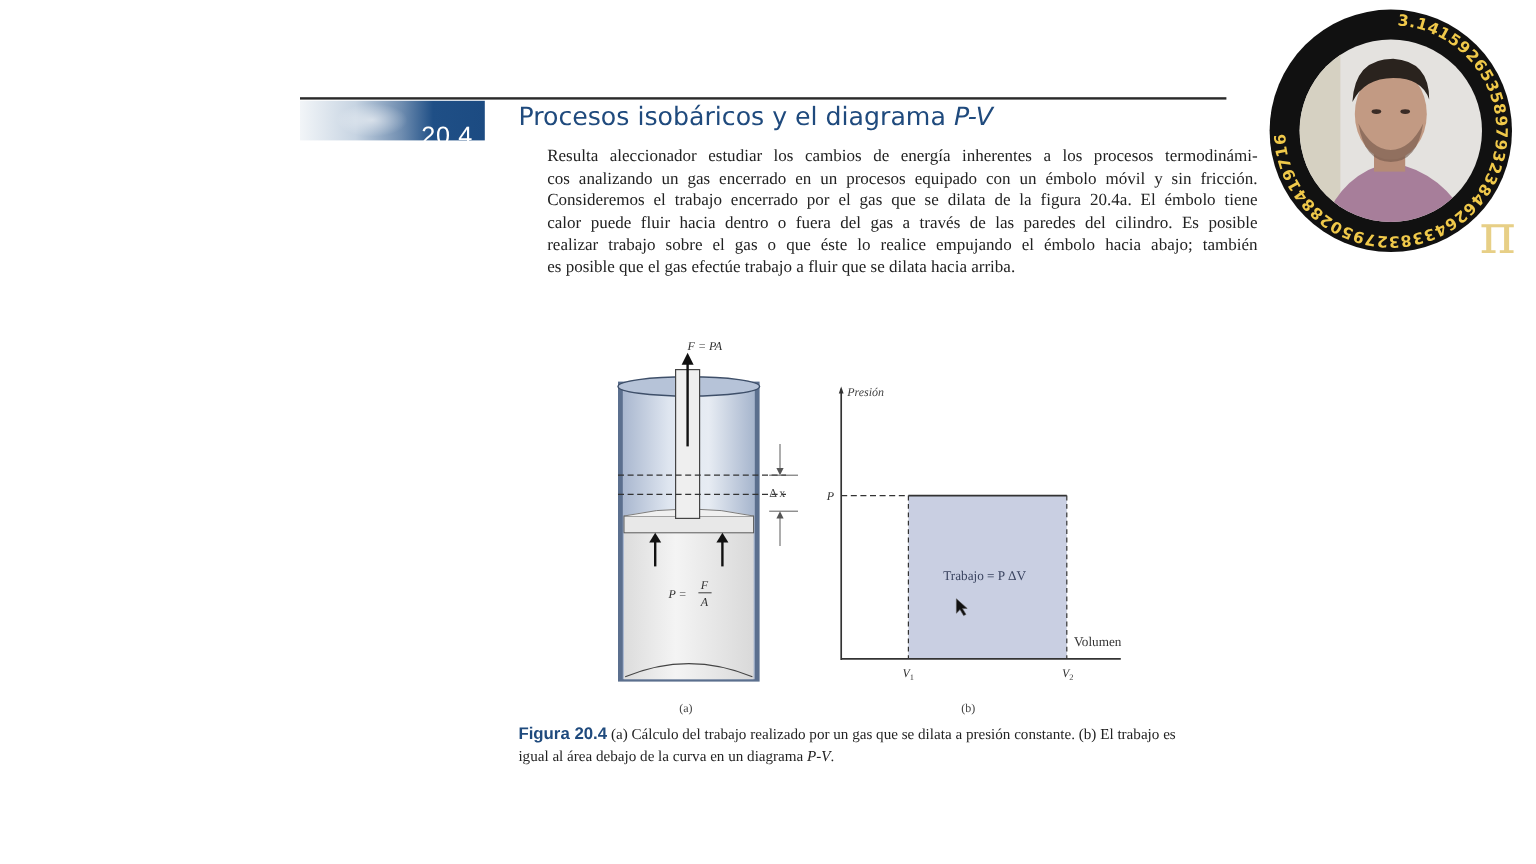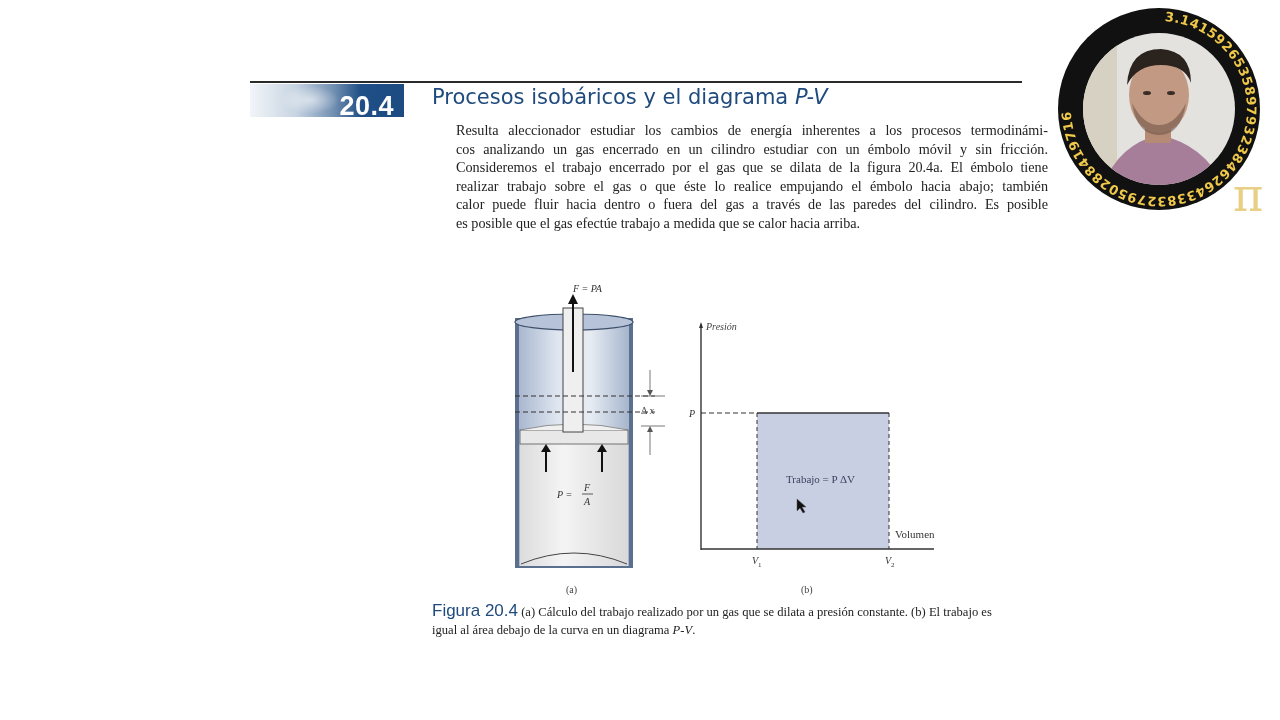--- a/index.html
+++ b/index.html
@@ -3,32 +3,32 @@
 <meta charset="utf-8">
 <style>
   html,body{margin:0;padding:0;}
   body{width:1280px;height:720px;background:#ffffff;position:relative;overflow:hidden;font-family:"Liberation Serif",serif;color:#222;}
   .page{position:absolute;left:0;top:0;width:1280px;height:720px;}
   .rule{position:absolute;left:250px;top:81px;width:772px;height:2px;background:#2a2a2a;}
   .sec-banner{position:absolute;left:250px;top:84px;width:154px;height:33px;
     background:linear-gradient(90deg,#f2f5f8 0%,#c7d4e2 30%,#6f8db0 55%,#1f4f86 72%,#1c4b82 100%);}
   .sec-banner .swirl{position:absolute;left:30px;top:2px;width:60px;height:28px;border-radius:50%;
     background:radial-gradient(ellipse at center,rgba(255,255,255,.55) 0%,rgba(255,255,255,0) 70%);}
-  .sec-num{position:absolute;right:10px;top:7px;font-family:"Liberation Sans",sans-serif;font-weight:bold;font-size:27px;color:#fff;letter-spacing:0.5px;}
+  .sec-num{position:absolute;right:10px;top:18px;font-family:"Liberation Sans",sans-serif;font-weight:normal;font-size:21px;color:#fff;letter-spacing:0.5px;}
   .sec-title{position:absolute;left:432px;top:85px;font-family:"DejaVu Sans",sans-serif;font-size:21px;color:#1f4a7d;white-space:nowrap;}
   .sec-title i{font-style:italic;}
   .body-text{position:absolute;left:456px;top:121px;width:592px;font-size:14.2px;line-height:18.5px;text-align:justify;color:#222;}
   .line{display:block;text-align:justify;text-align-last:justify;white-space:nowrap;}
   .line.last{text-align-last:left;}
 
   
   .fig-a{position:absolute;left:505px;top:280px;width:170px;height:320px;}
   .fig-b{position:absolute;left:680px;top:310px;width:270px;height:290px;}
   .caption{position:absolute;left:432px;top:602px;width:592px;font-size:12.6px;line-height:18px;color:#222;}
-  .caption .fig-lbl{font-family:"Liberation Sans",sans-serif;font-weight:normal;color:#1f4a7d;font-size:17px;}
+  .caption .fig-lbl{font-family:"Liberation Sans",sans-serif;font-weight:bold;color:#1f4a7d;font-size:14px;}
   .caption i{font-style:italic;}
 
   
   .cam{position:absolute;left:1057px;top:7px;width:204px;height:204px;}
   .pi-glyph{position:absolute;left:1233px;top:172px;font-family:"DejaVu Serif",serif;font-size:46px;color:#e7cf86;line-height:1;}
 </style>
 </head>
 <body>
 
 <div class="page">
@@ -40,25 +40,25 @@
     <span class="sec-num">20.4</span>
   </div>
 
   <div class="sec-title">
     <span>Procesos isobáricos y el diagrama</span>
     <i>P-V</i>
   </div>
 
   <div class="body-text">
     <span class="line">Resulta aleccionador estudiar los cambios de energía inherentes a los procesos termodinámi-</span>
-    <span class="line">cos analizando un gas encerrado en un cilindro estudiar con un émbolo móvil y sin fricción.</span>
+    <span class="line">cos analizando un gas encerrado en un procesos equipado con un émbolo móvil y sin fricción.</span>
     <span class="line">Consideremos el trabajo encerrado por el gas que se dilata de la figura 20.4a. El émbolo tiene</span>
+    <span class="line">calor puede fluir hacia dentro o fuera del gas a través de las paredes del cilindro. Es posible</span>
     <span class="line">realizar trabajo sobre el gas o que éste lo realice empujando el émbolo hacia abajo; también</span>
-    <span class="line">calor puede fluir hacia dentro o fuera del gas a través de las paredes del cilindro. Es posible</span>
-    <span class="line last">es posible que el gas efectúe trabajo a medida que se calor hacia arriba.</span>
+    <span class="line last">es posible que el gas efectúe trabajo a fluir que se dilata hacia arriba.</span>
   </div>
 
   <svg class="fig-a" viewBox="0 0 170 320" width="170" height="320">
     <defs>
       <linearGradient id="gasBlue" x1="0" x2="1" y1="0" y2="0">
         <stop offset="0" stop-color="#a9b7cf"></stop>
         <stop offset="0.35" stop-color="#dfe6f0"></stop>
         <stop offset="0.65" stop-color="#e7ecf3"></stop>
         <stop offset="1" stop-color="#a6b5cd"></stop>
       </linearGradient>

